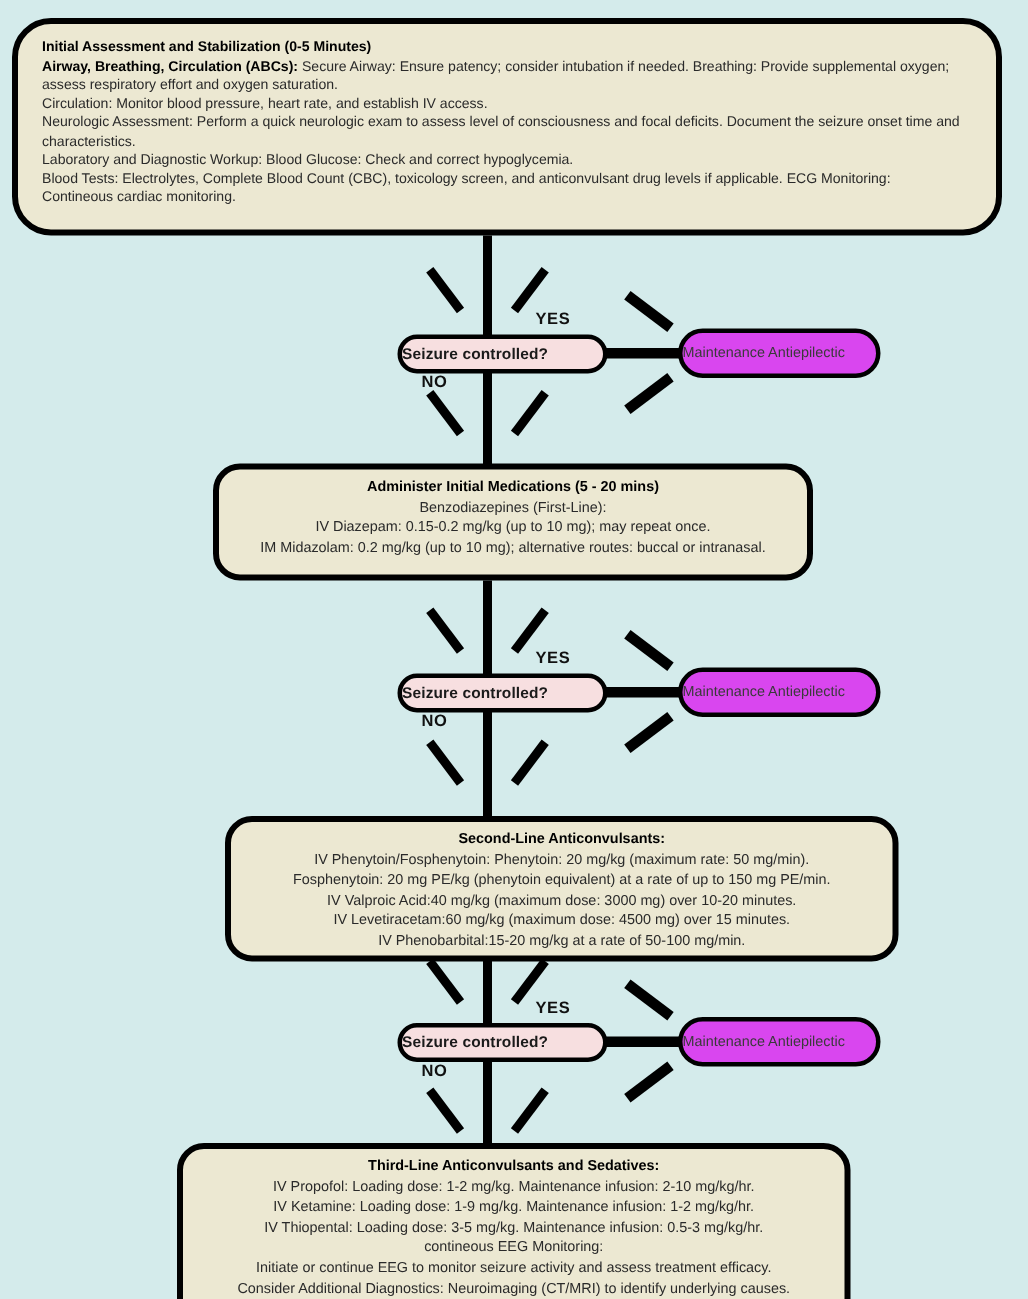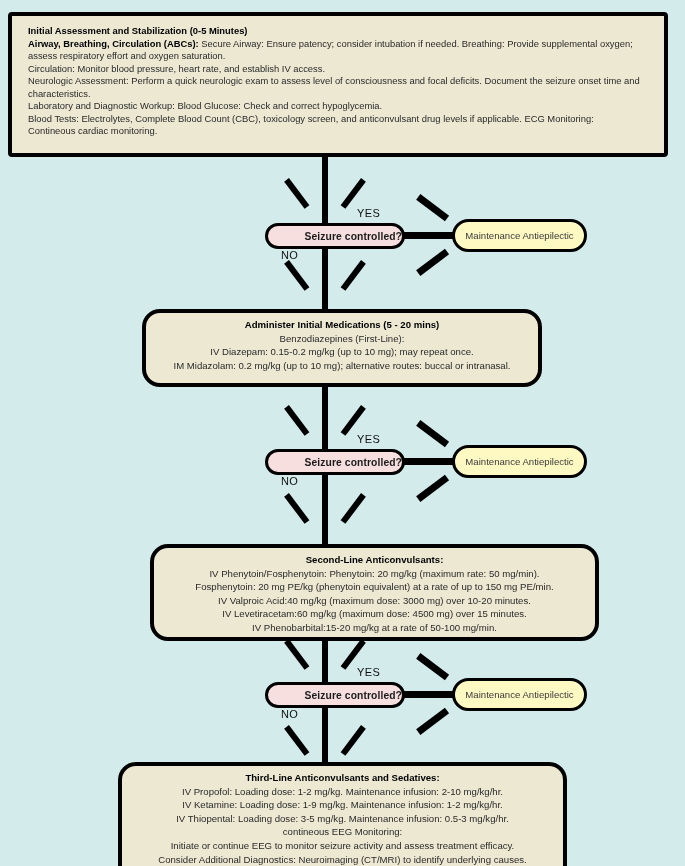--- a/index.html
+++ b/index.html
@@ -26,21 +26,21 @@
     position: absolute;
     box-sizing: border-box;
     background: #ece8d2;
     border: 4px solid #000000;
     border-radius: 18px;
     color: #2a2a2a;
     z-index: 3;
   }
 
   .node.big-left {
-    border-radius: 4px;
+    border-radius: 26px;
     padding: 9px 21px 8px 16px;
     line-height: 1.33;
     font-size: 9.4px;
     text-align: left;
   }
 
   .node.centered {
     padding: 5px 14px;
     text-align: center;
     line-height: 1.42;
@@ -66,37 +66,37 @@
     position: absolute;
     box-sizing: border-box;
     background: #f7dfe0;
     border: 3px solid #000;
     border-radius: 20px;
     font-size: 10.3px;
     font-weight: bold;
     color: #1a1a1a;
     display: flex;
     align-items: center;
-    justify-content: flex-end;
+    justify-content: flex-start;
     letter-spacing: 0.1px;
     z-index: 5;
   }
 
   
   .terminal {
     position: absolute;
     box-sizing: border-box;
-    background: #fef9c3;
+    background: #d946ef;
     border: 3px solid #000;
     border-radius: 22px;
     font-size: 9.6px;
     color: #3a3a3a;
     display: flex;
     align-items: center;
-    justify-content: center;
+    justify-content: flex-start;
     z-index: 5;
   }
 
   
   .vline {
     position: absolute;
     width: 6px;
     background: #000;
     z-index: 2;
   }
@@ -151,21 +151,21 @@
   }
   .arrow-right::after {
     bottom: 0;
     transform-origin: 100% 50%;
     transform: rotate(-37deg);
   }
 
   .branch-label {
     position: absolute;
     font-size: 11px;
-    font-weight: normal;
+    font-weight: bold;
     color: #111;
     letter-spacing: 0.4px;
     z-index: 6;
   }
 </style>
 </head>
 <body>
 
 <div id="canvas">
 

